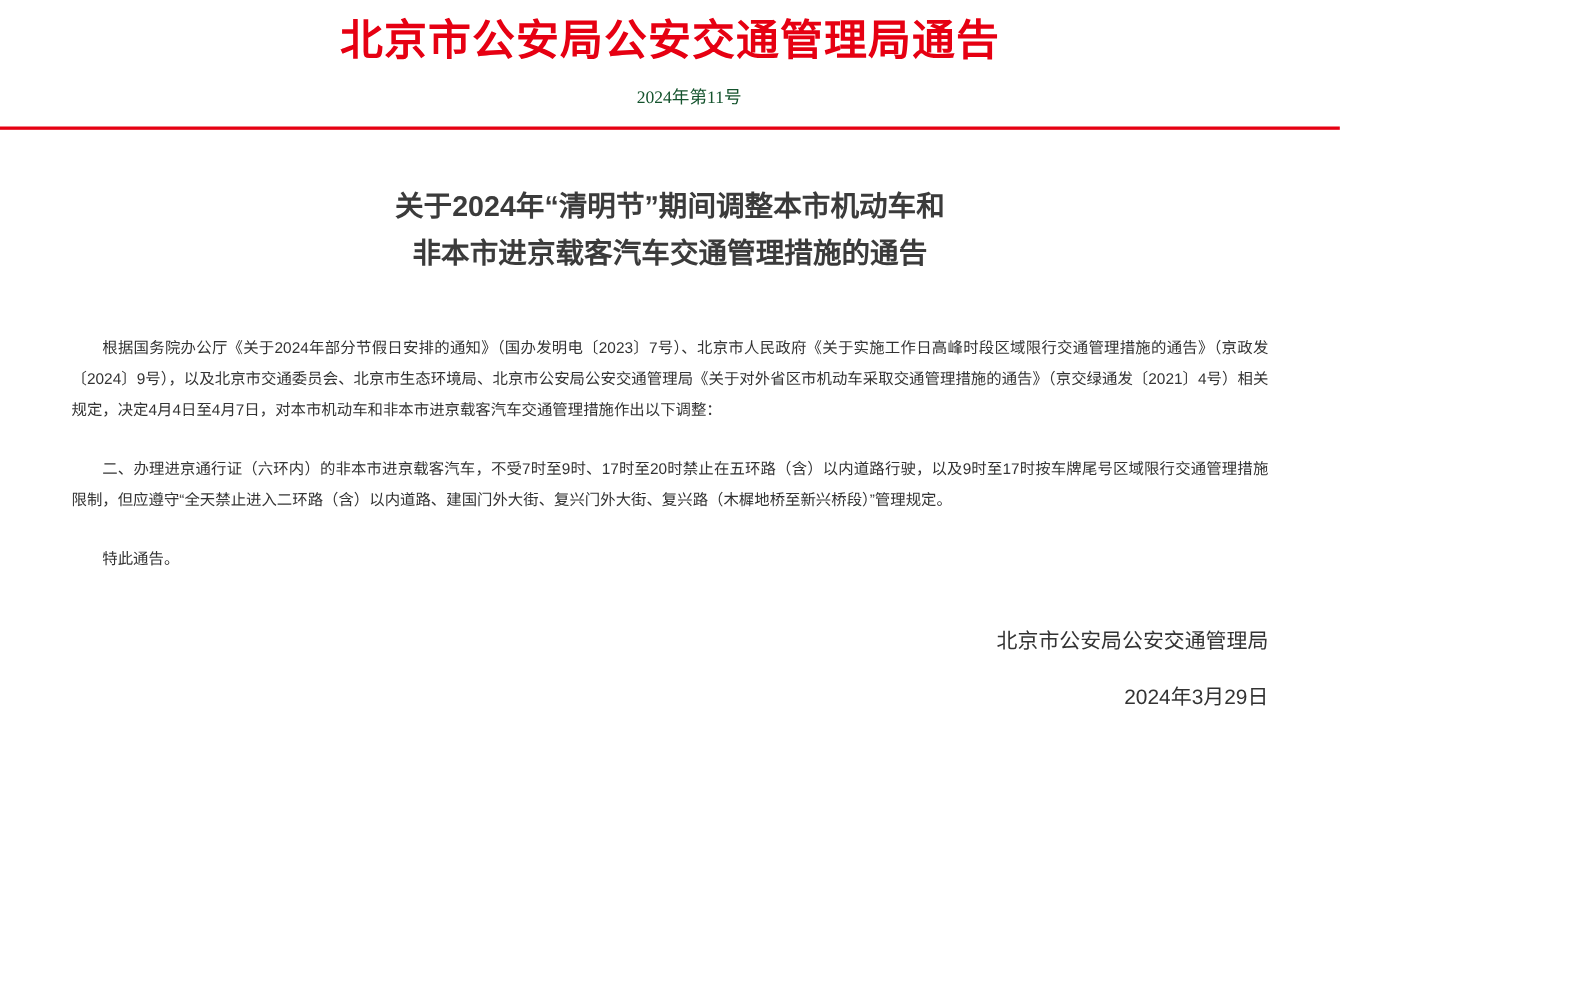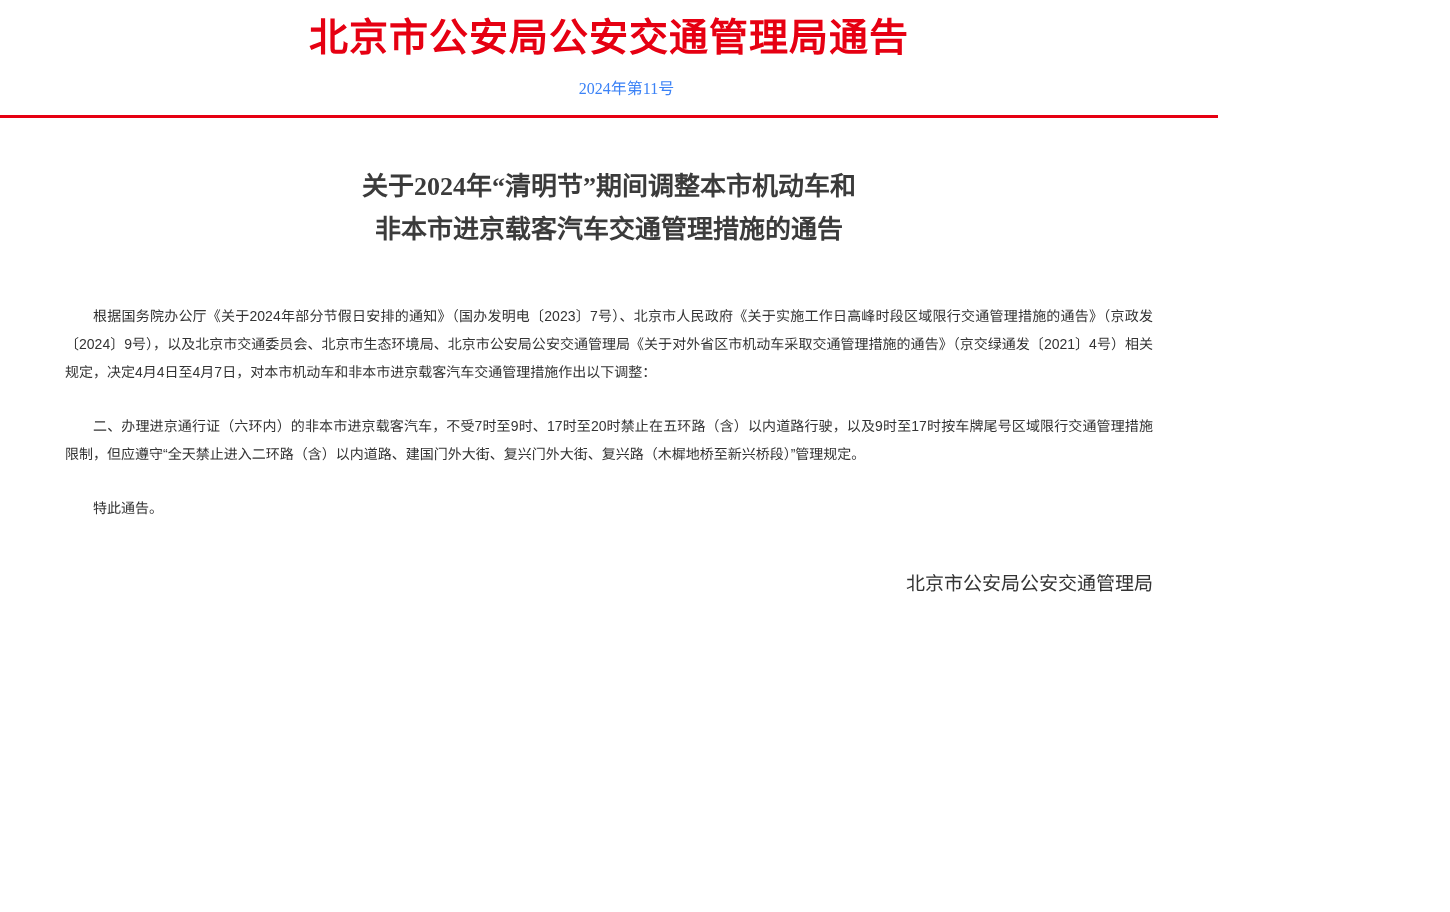--- a/index.html
+++ b/index.html
@@ -31,38 +31,38 @@
     font-weight: bold;
     font-size: 39px;
     line-height: 1.25;
     color: #e60012;
     letter-spacing: 1px;
   }
   .masthead-issue {
     margin-top: 12px;
     font-family: "Liberation Serif", "DejaVu Serif", serif;
     font-size: 16px;
-    color: #3b82f6;
+    color: #14532d;
     padding-left: 35px;
   }
   .masthead-rule {
     margin-top: 16px;
     border-top: 3px solid #e60012;
     width: 100%;
   }
 
   
   .doc {
     padding: 0 65px;
     box-sizing: border-box;
   }
   .doc-title {
     margin-top: 48px;
     text-align: center;
-    font-family: Liberation Serif, serif;
+    font-family: Liberation Sans, sans-serif;
     font-weight: bold;
     font-size: 26px;
     line-height: 1.65;
     color: #3b3b3b;
   }
   .doc-title .line {
     display: block;
   }
 
   .para {
@@ -110,16 +110,17 @@
 
     <p class="para first">根据国务院办公厅《关于2024年部分节假日安排的通知》（国办发明电〔2023〕7号）、北京市人民政府《关于实施工作日高峰时段区域限行交通管理措施的通告》（京政发〔2024〕9号），以及北京市交通委员会、北京市生态环境局、北京市公安局公安交通管理局《关于对外省区市机动车采取交通管理措施的通告》（京交绿通发〔2021〕4号）相关规定，决定4月4日至4月7日，对本市机动车和非本市进京载客汽车交通管理措施作出以下调整：</p>
 
 
     <p class="para">二、办理进京通行证（六环内）的非本市进京载客汽车，不受7时至9时、17时至20时禁止在五环路（含）以内道路行驶，以及9时至17时按车牌尾号区域限行交通管理措施限制，但应遵守“全天禁止进入二环路（含）以内道路、建国门外大街、复兴门外大街、复兴路（木樨地桥至新兴桥段）”管理规定。</p>
 
     <p class="para">特此通告。</p>
 
     <div class="signature">
       <div>北京市公安局公安交通管理局</div>
+      <div class="date">2024年3月29日</div>
     </div>
 
   </div>
 </div>
 
 </body></html>

